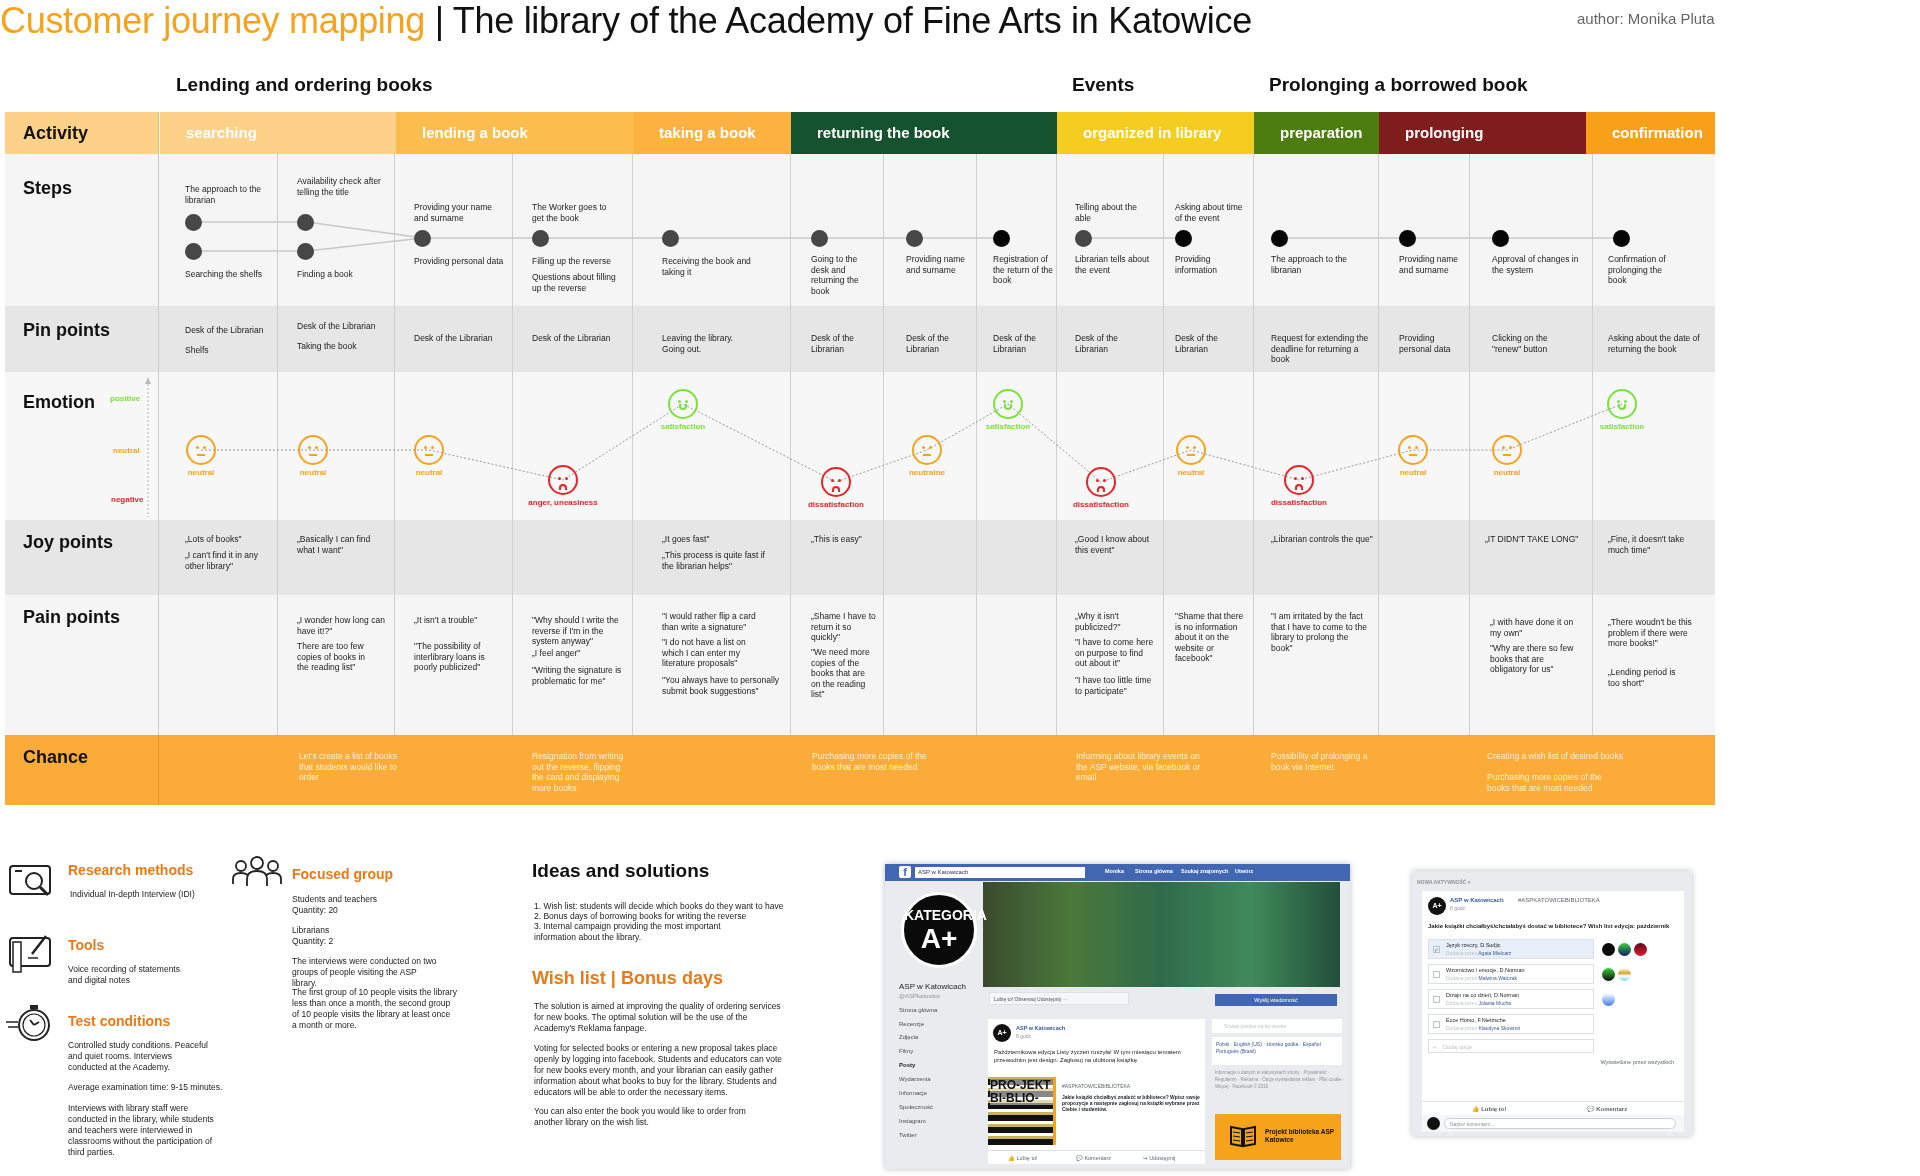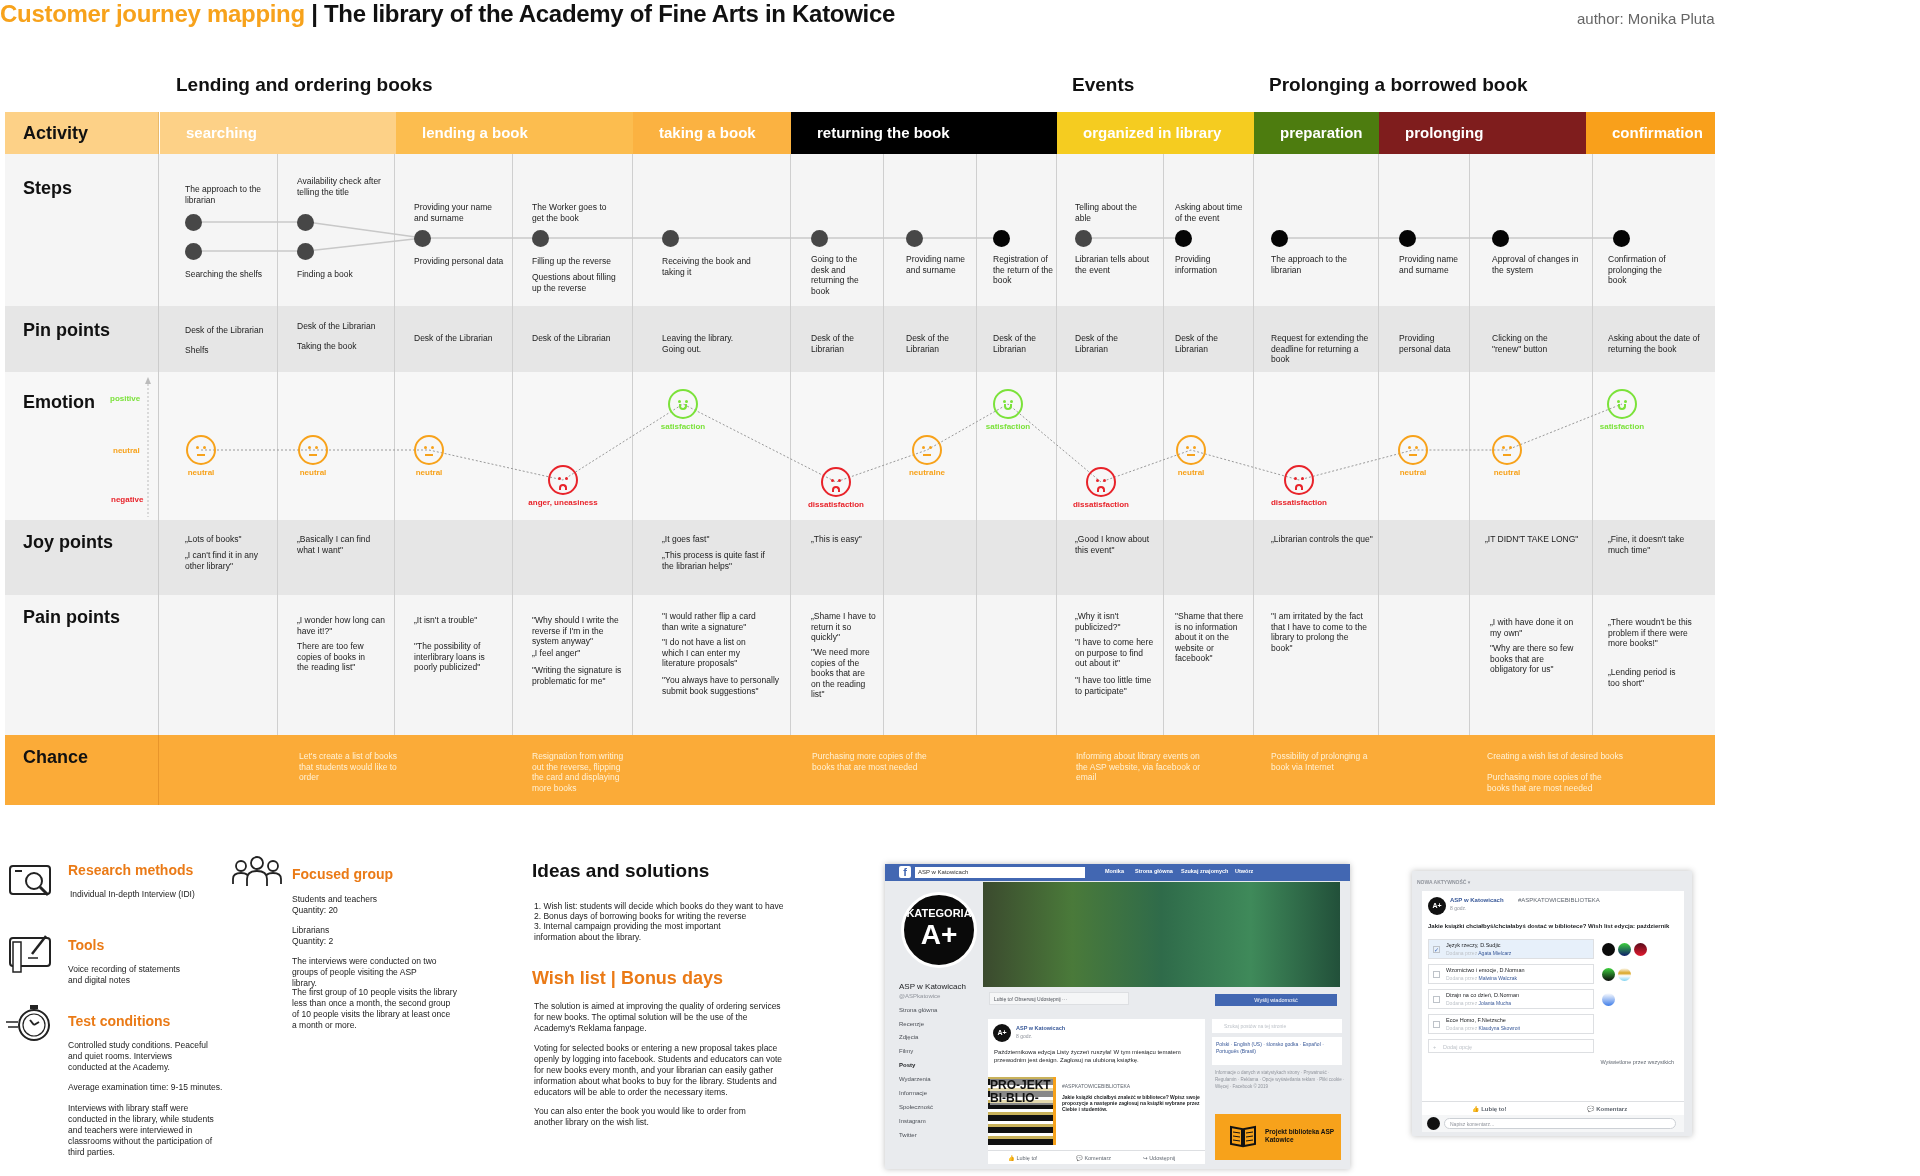--- a/index.html
+++ b/index.html
@@ -1,19 +1,19 @@
 <!DOCTYPE html>
 <html><head>
 <meta charset="utf-8">
 <style>
   * { box-sizing: border-box; margin: 0; padding: 0; }
   html, body { width: 1920px; height: 1176px; background: #ffffff; overflow: hidden; }
   body { font-family: "Liberation Sans", "DejaVu Sans", sans-serif; color: #111; position: relative; }
 
-  .title { position: absolute; left: 0; top: 0; font-size: 24px; font-weight: bold; letter-spacing: -0.3px; }
+  .title { position: absolute; left: 0; top: 0; font-size: 36px; font-weight: normal; letter-spacing: -0.3px; }
   .title .accent { color: #f7a21b; }
   .title .sep { color: #111; }
   .author { position: absolute; left: 1577px; top: 10px; font-size: 15px; color: #666; }
 
   .section-head { position: absolute; top: 74px; font-size: 19px; font-weight: bold; }
 
   
   .map { position: absolute; left: 5px; top: 112px; width: 1710px; }
   .row { position: absolute; left: 0; width: 1710px; }
   .row-label { position: absolute; left: 0; top: 0; width: 154px; height: 100%; border-right: 1px solid #ccc; }
@@ -61,21 +61,21 @@
   .icon-box { position: absolute; }
 
   
   .fb { position: absolute; left: 885px; top: 864px; width: 465px; height: 305px; background: #e9ebee; box-shadow: 0 0 6px rgba(0,0,0,0.25); overflow: hidden; }
   .fb-top { position: absolute; left: 0; top: 0; width: 100%; height: 17px; background: #4267b2; }
   .fb-logo { position: absolute; left: 14px; top: 2px; width: 12px; height: 12px; background: #fff; color: #4267b2; font-size: 11px; font-weight: bold; text-align: center; line-height: 12px; border-radius: 2px; }
   .fb-search { position: absolute; left: 30px; top: 3px; width: 170px; height: 11px; background: #fff; font-size: 6px; line-height: 11px; padding-left: 3px; color: #333; }
   .fb-nav { position: absolute; top: 4px; font-size: 5.5px; color: #fff; font-weight: bold; }
   .fb-cover { position: absolute; left: 98px; top: 18px; width: 357px; height: 105px; background: linear-gradient(90deg, #3b4a2e 0%, #4a7a3a 25%, #2f6b4a 50%, #3f8a5a 75%, #22503a 100%); }
   .fb-profile { position: absolute; left: 16px; top: 28px; width: 76px; height: 76px; border-radius: 50%; background: #0a0a0a; border: 3px solid #fff; color: #fff; text-align: center; }
-  .fb-profile .k { font-size: 11px; font-weight: bold; margin-top: 12px; }
+  .fb-profile .k { font-size: 14px; font-weight: bold; margin-top: 12px; }
   .fb-profile .a { font-size: 28px; font-weight: bold; line-height: 32px; }
   .fb-page-name { position: absolute; left: 14px; top: 118px; font-size: 8px; color: #1c1e21; }
   .fb-handle { position: absolute; left: 14px; top: 129px; font-size: 6px; color: #90949c; }
   .fb-menu { position: absolute; left: 14px; font-size: 6px; color: #4b4f56; }
   .fb-actions { position: absolute; left: 104px; top: 128px; width: 140px; height: 13px; background: #f5f6f7; border: 1px solid #dddfe2; font-size: 5px; line-height: 13px; padding-left: 4px; color: #4b4f56; }
   .fb-send { position: absolute; left: 330px; top: 130px; width: 122px; height: 12px; background: #4267b2; color: #fff; font-size: 5.5px; text-align: center; line-height: 12px; }
   .fb-post { position: absolute; left: 103px; top: 155px; width: 217px; height: 145px; background: #fff; }
   .fb-post-author { position: absolute; left: 28px; top: 6px; font-size: 5.5px; color: #385898; font-weight: bold; }
   .fb-post-time { position: absolute; left: 28px; top: 14px; font-size: 5px; color: #90949c; }
   .fb-post-avatar { position: absolute; left: 5px; top: 5px; width: 18px; height: 18px; border-radius: 50%; background: #111; color: #fff; font-size: 7px; text-align: center; line-height: 18px; font-weight: bold; }
@@ -129,21 +129,21 @@
 
 <div class="map">
 
   <div class="row activity-row">
     <div class="row-label" style="background:#fdd187;border-right:1px solid #e8b96b">
         <span style="top:11px">Activity</span>
       </div>
     <div class="act-cell" style="left:155px;width:236px;background:#fdd187"><span>searching</span></div>
     <div class="act-cell" style="left:391px;width:237px;background:#fcbd4f"><span>lending a book</span></div>
     <div class="act-cell" style="left:628px;width:158px;background:#fbb241"><span>taking a book</span></div>
-    <div class="act-cell" style="left:786px;width:266px;background:#000000"><span>returning the book</span></div>
+    <div class="act-cell" style="left:786px;width:266px;background:#14532d"><span>returning the book</span></div>
     <div class="act-cell" style="left:1052px;width:197px;background:#f5cc20"><span>organized in library</span></div>
     <div class="act-cell" style="left:1249px;width:125px;background:#4d7c0f"><span>preparation</span></div>
     <div class="act-cell" style="left:1374px;width:212px;background:#7f1d1d"><span>prolonging</span></div>
     <div class="act-cell" style="left:1581px;width:129px;background:#f9a01b;padding-left:26px"><span>confirmation</span></div>
   </div>
 
   <div class="row steps-row">
     <div class="row-label">
         <span style="top:24px">Steps</span>
       </div>

